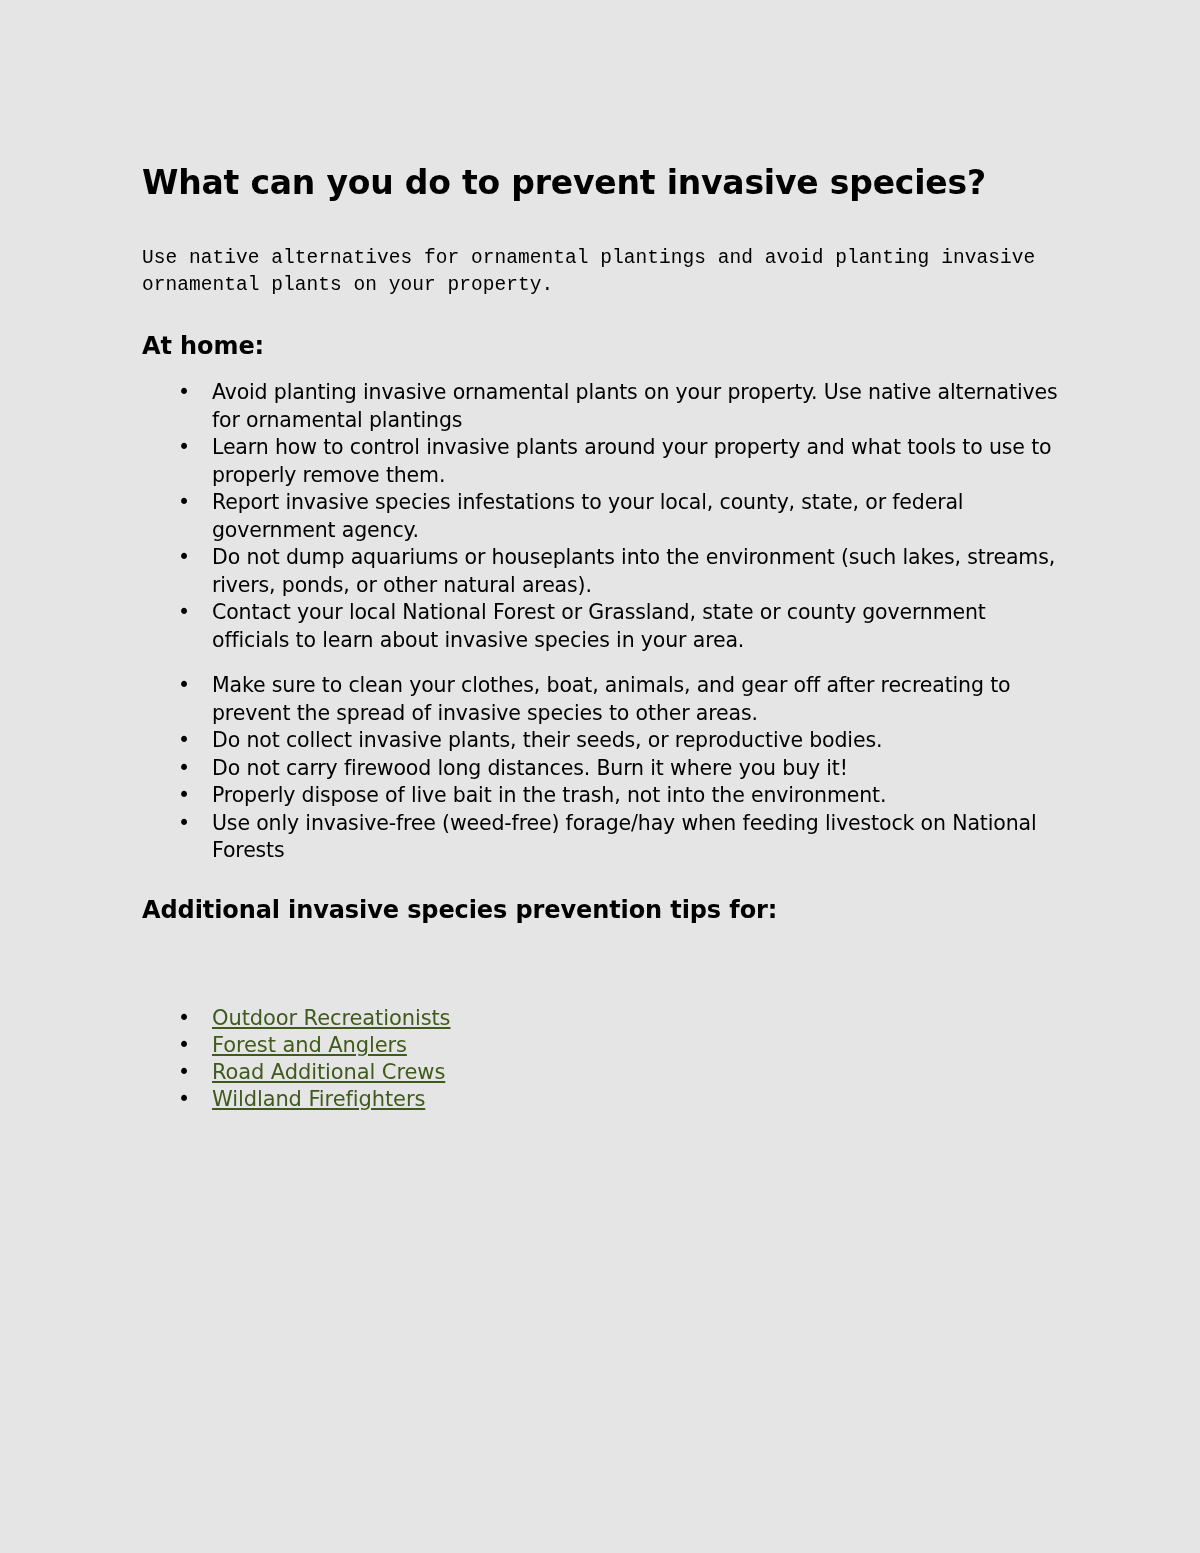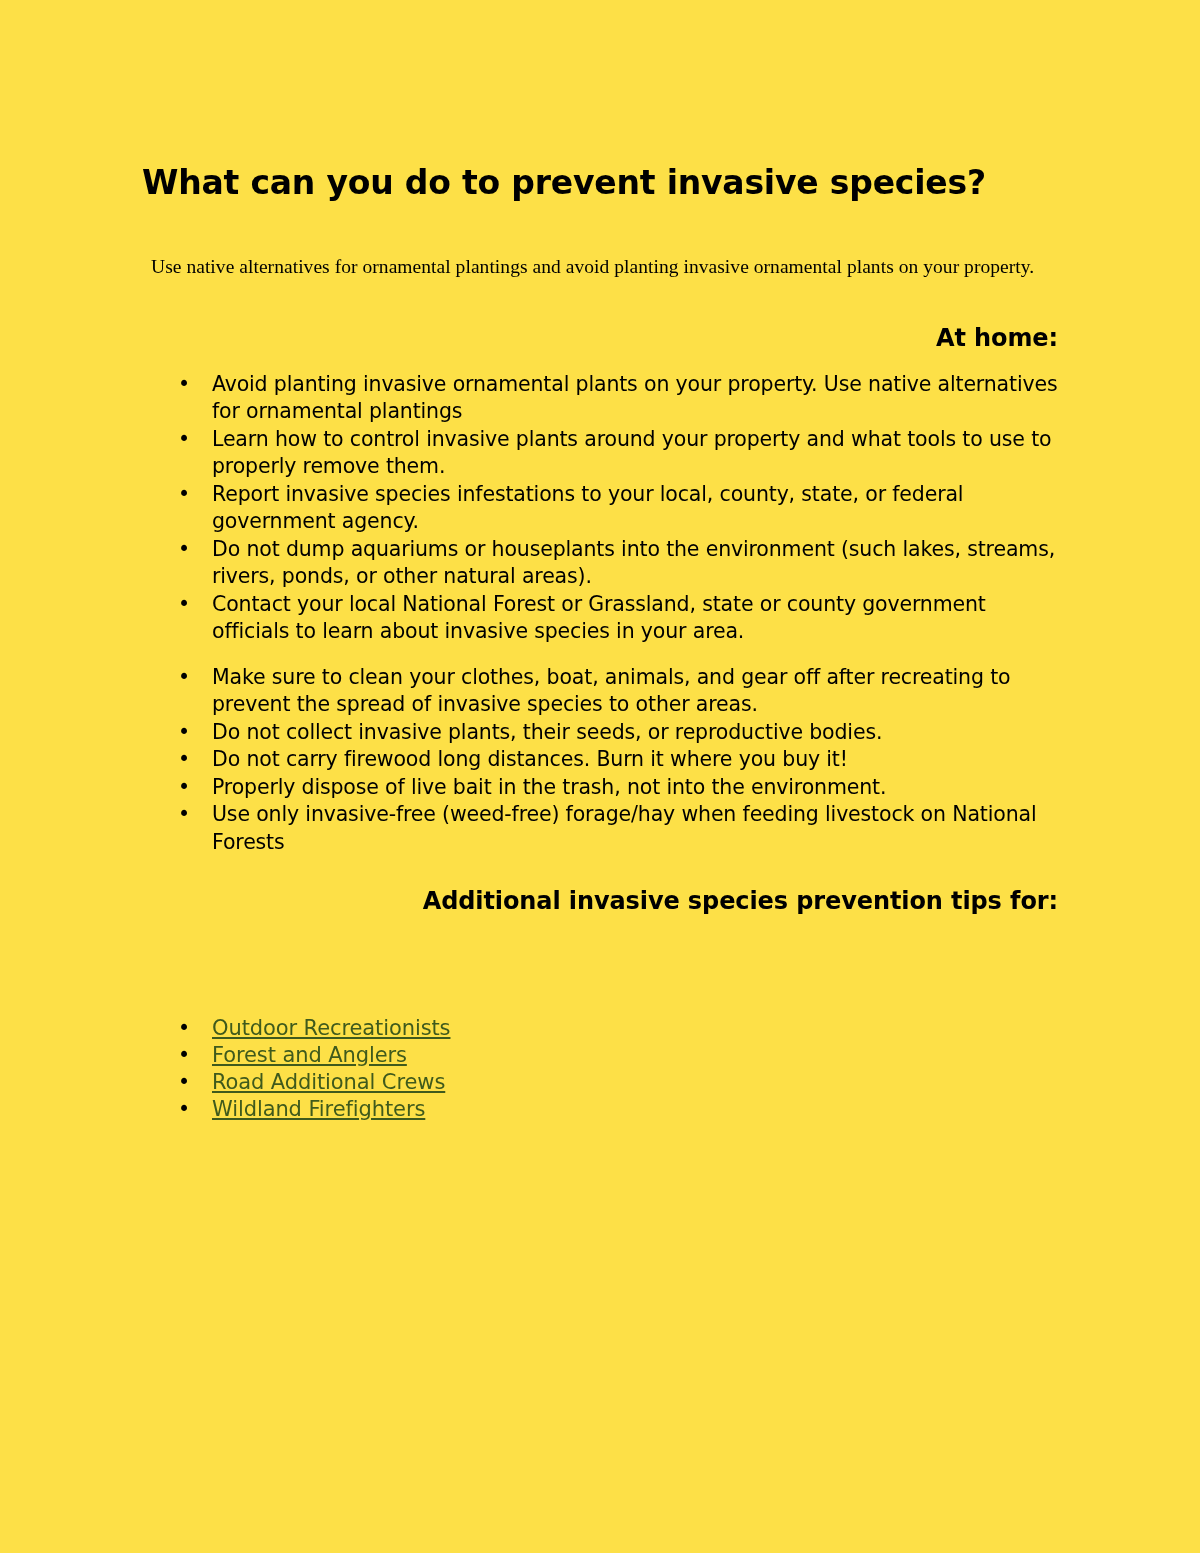--- a/index.html
+++ b/index.html
@@ -15,21 +15,21 @@
     font-family: "Liberation Sans", sans-serif;
     color: #000000;
     -webkit-font-smoothing: none;
   }
   .page {
     position: absolute;
     left: 0;
     top: 0;
     width: 1200px;
     height: 1553px;
-    background: #fde047;
+    background: #e5e5e5;
   }
   .content {
     position: absolute;
     left: 142px;
     top: 0;
     width: 916px;
   }
 
   
   .doc-title {
@@ -38,45 +38,44 @@
     font-size: 33px;
     line-height: 40px;
     letter-spacing: -0.2px;
     margin: 0;
     padding-top: 163px;
     color: #000000;
   }
 
   
   .serif-para {
-    font-family: Liberation Serif, serif;
+    font-family: Liberation Mono, monospace;
     font-size: 19.5px;
     line-height: 26.5px;
-    margin: 9px;
+    margin: 0;
     color: #000000;
     letter-spacing: 0.05px;
   }
   .intro-para {
     padding-top: 42px;
     max-width: 900px;
   }
   .caption-para {
     padding-top: 20px;
   }
 
   
   .section-heading {
     font-family: "DejaVu Sans", sans-serif;
     font-weight: bold;
     font-size: 24px;
     line-height: 30px;
     margin: 0;
     color: #000000;
     letter-spacing: -0.1px;
-    text-align: right;
   }
   .heading-at-home { padding-top: 33px; }
   .heading-traveling { padding-top: 86px; }
   .heading-additional { padding-top: 30px; }
 
   
   ul.bullets {
     list-style: none;
     margin: 0;
     padding: 0;

